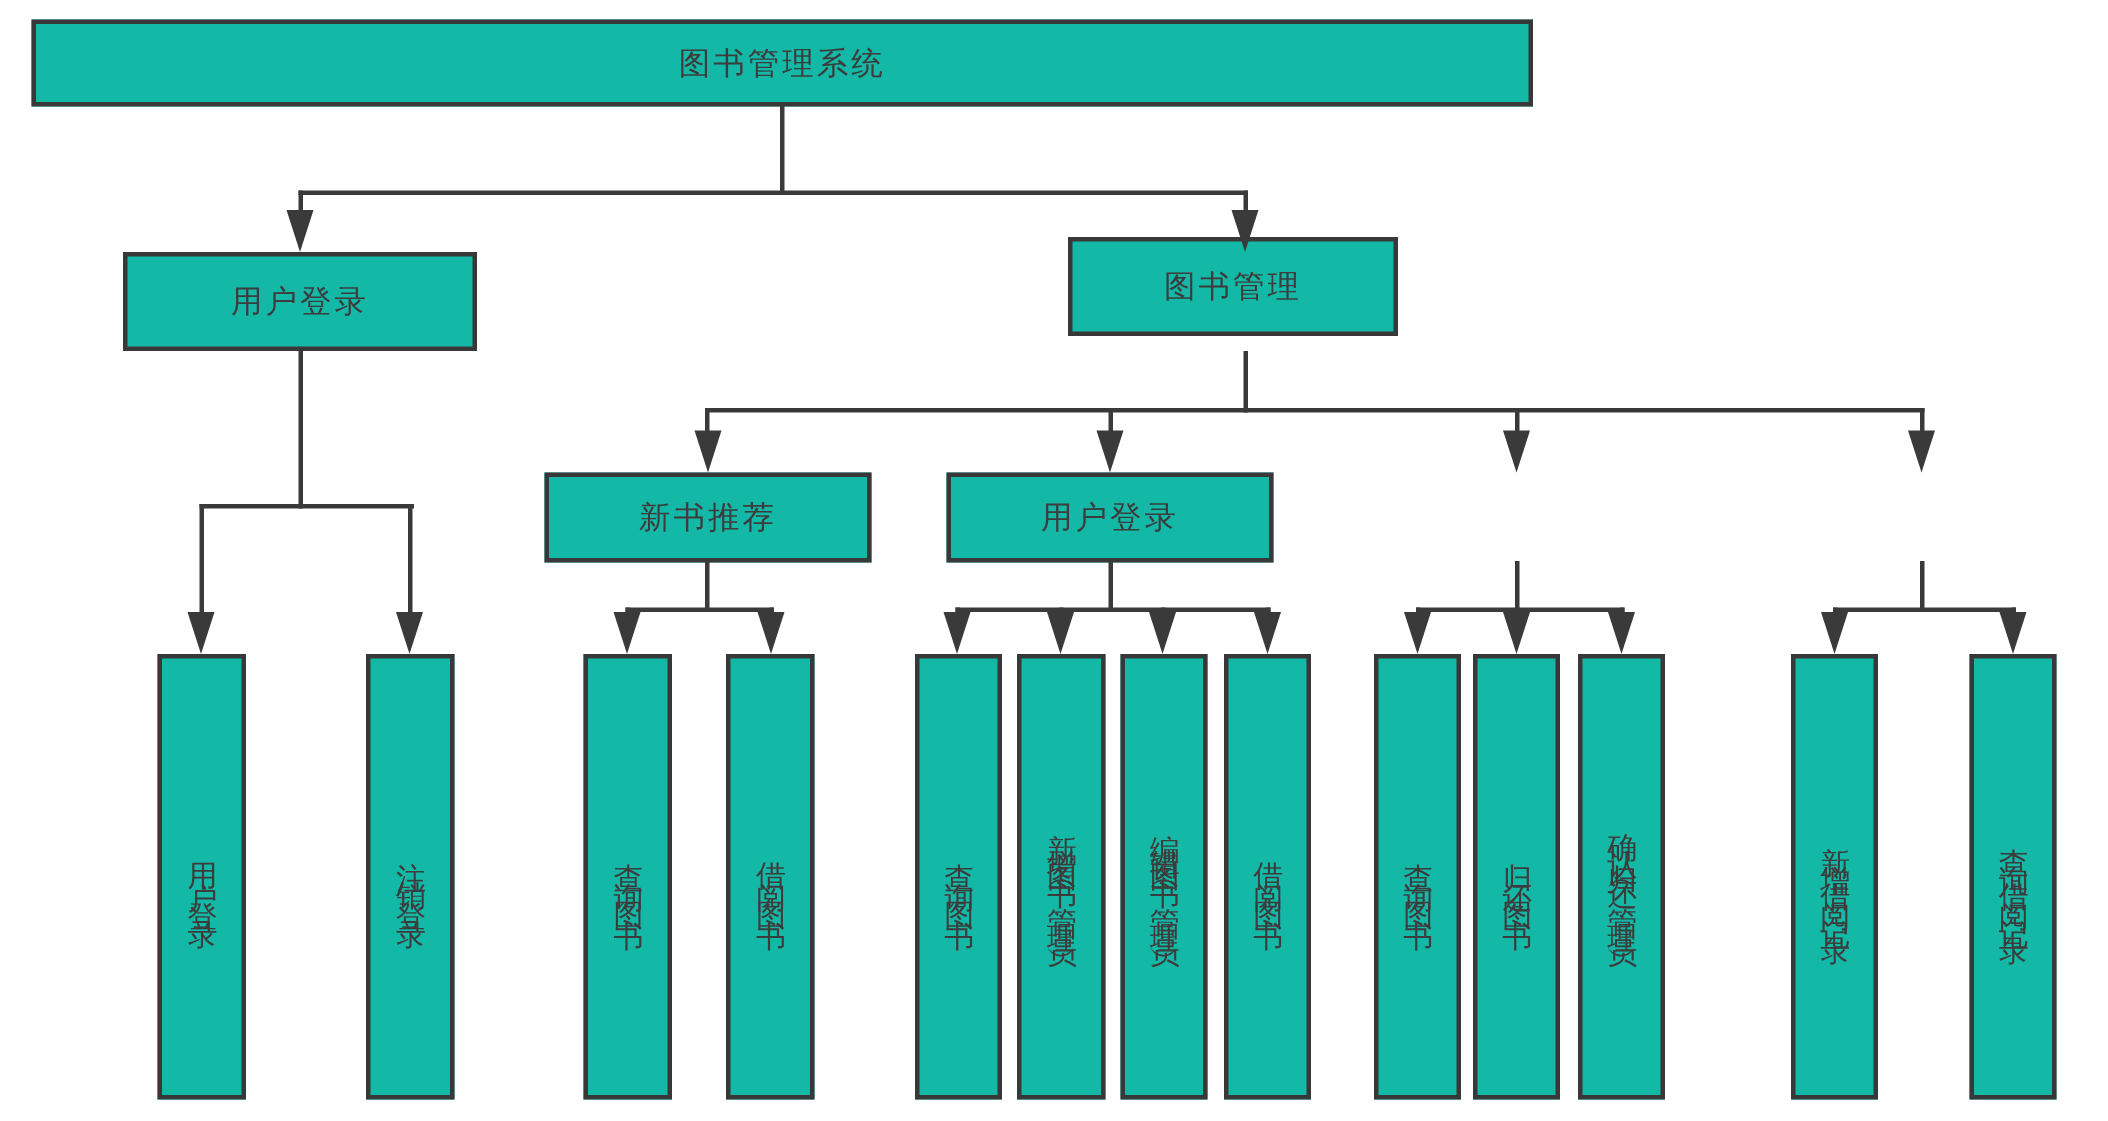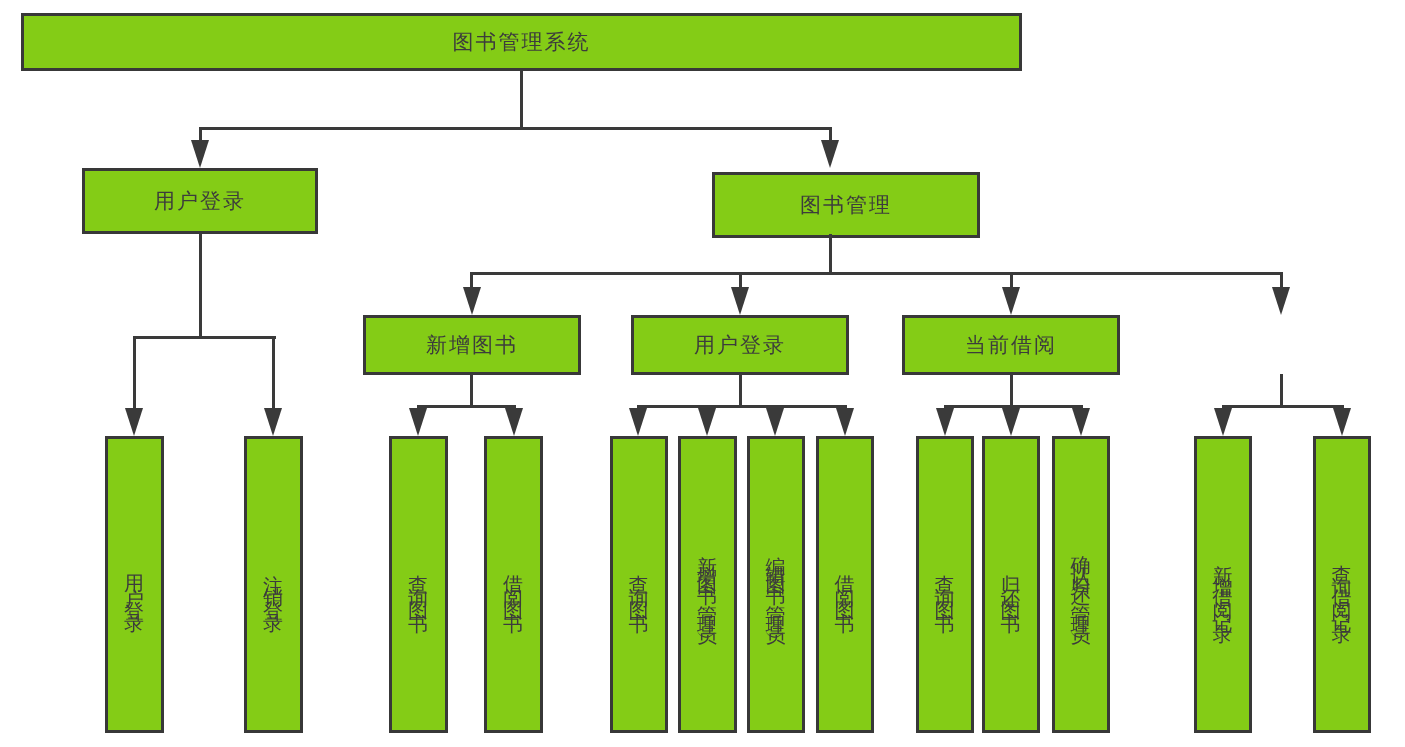--- a/index.html
+++ b/index.html
@@ -1,21 +1,21 @@
 <!DOCTYPE html>
 <html><head>
 <meta charset="utf-8">
 <style>
   html,body{margin:0;padding:0;background:#fff;}
   #canvas{
     position:relative;width:1405px;height:747px;background:#fff;overflow:hidden;
     font-family:"Liberation Sans","DejaVu Sans",sans-serif;color:#3c3c3c;
   }
   .box{
-    position:absolute;box-sizing:border-box;border:3px solid #383838;background:#84cc16;
+    position:absolute;box-sizing:border-box;border:3px solid #383838;background:#14b8a6;
     display:flex;align-items:center;justify-content:center;text-align:center;
   }
   .hlabel{font-size:21px;letter-spacing:2px;white-space:nowrap;}
   .vt{
     writing-mode:vertical-rl;text-orientation:mixed;
     font-size:20px;line-height:1;white-space:nowrap;
   }
   .sp13{letter-spacing:13px;}
   .sp12{letter-spacing:12px;}
   .sp10{letter-spacing:10px;}
@@ -36,35 +36,32 @@
 <div id="canvas">
 
   <div class="box" style="left:21px;top:13px;width:1001px;height:58px">
     <span class="hlabel">图书管理系统</span>
   </div>
 
   <div class="box" style="left:82px;top:168px;width:236px;height:66px">
     <span class="hlabel">用户登录</span>
   </div>
 
-  <div class="box" style="left:712px;top:172px;width:268px;height:66px">
+  <div class="box" style="left:712px;top:158px;width:220px;height:66px">
     <span class="hlabel">图书管理</span>
   </div>
 
   <div class="box" style="left:363px;top:315px;width:218px;height:60px">
-    <span class="hlabel">新增图书</span>
+    <span class="hlabel">新书推荐</span>
   </div>
 
   <div class="box" style="left:631px;top:315px;width:218px;height:60px">
     <span class="hlabel">用户登录</span>
   </div>
 
-  <div class="box" style="left:902px;top:315px;width:218px;height:60px">
-    <span class="hlabel">当前借阅</span>
-  </div>
 
 
   <div class="box" style="left:105px;top:436px;width:59px;height:297px">
     <span class="vt sp13">用户登录</span>
   </div>
 
   <div class="box" style="left:244px;top:436px;width:59px;height:297px">
     <span class="vt sp13">注销登录</span>
   </div>
 

